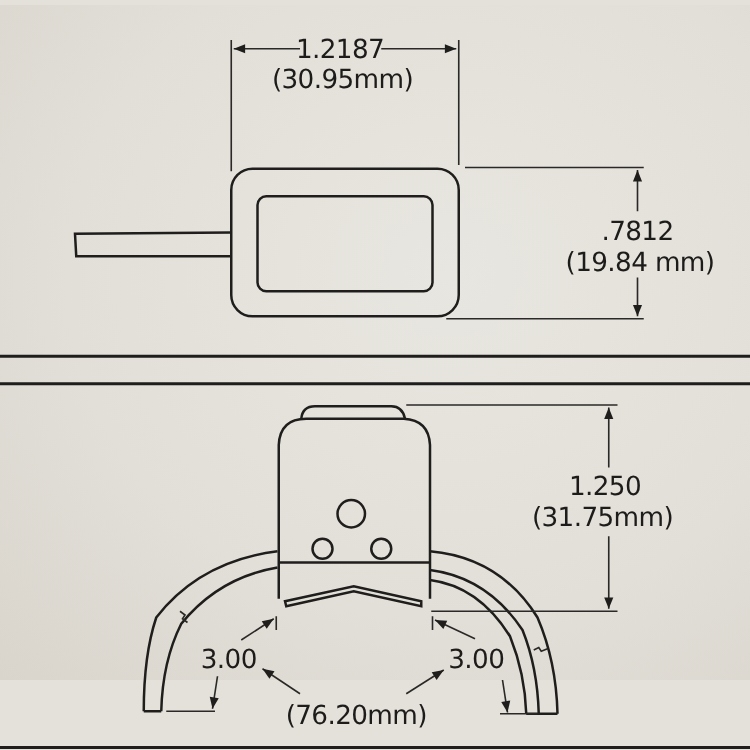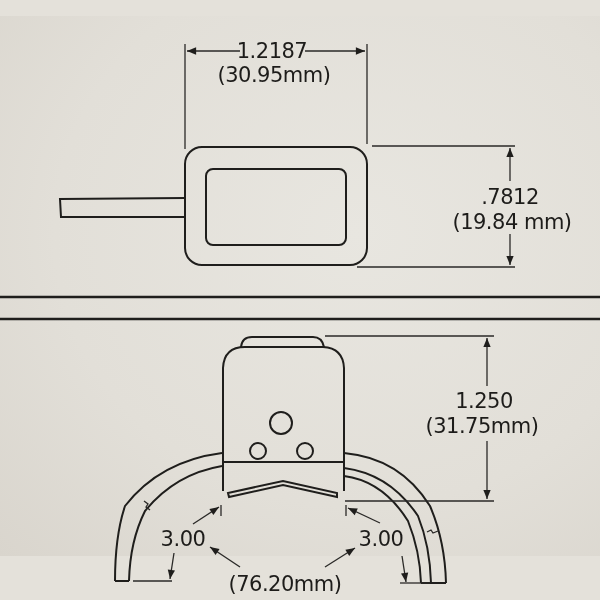--- a/index.html
+++ b/index.html
@@ -1,17 +1,17 @@
 <!DOCTYPE html>
 <html><head>
 <meta charset="utf-8">
 <style>
   html, body { margin:0; padding:0; }
   body { width:600px; height:600px; background:#e4e1da; overflow:hidden; position:relative; }
-  #paper { position:absolute; left:0; top:16px; width:600px; height:540px;
+  #paper { position:absolute; left:0; top:4px; width:600px; height:540px;
     background: radial-gradient(ellipse at 60% 40%, #e8e6e0 0%, #e2dfd8 60%, #d9d5cd 100%); }
   svg { position:absolute; left:0; top:0; }
   .dim { font-family: "DejaVu Sans", sans-serif; font-size:21px; fill:#1d1c1a; letter-spacing:-0.5px; }
   .ln { stroke:#1f1e1c; fill:none; stroke-width:2; }
   .thin { stroke:#2a2927; fill:none; stroke-width:1.3; }
   .arrow { fill:#1f1e1c; }
 </style>
 </head>
 <body>
 

